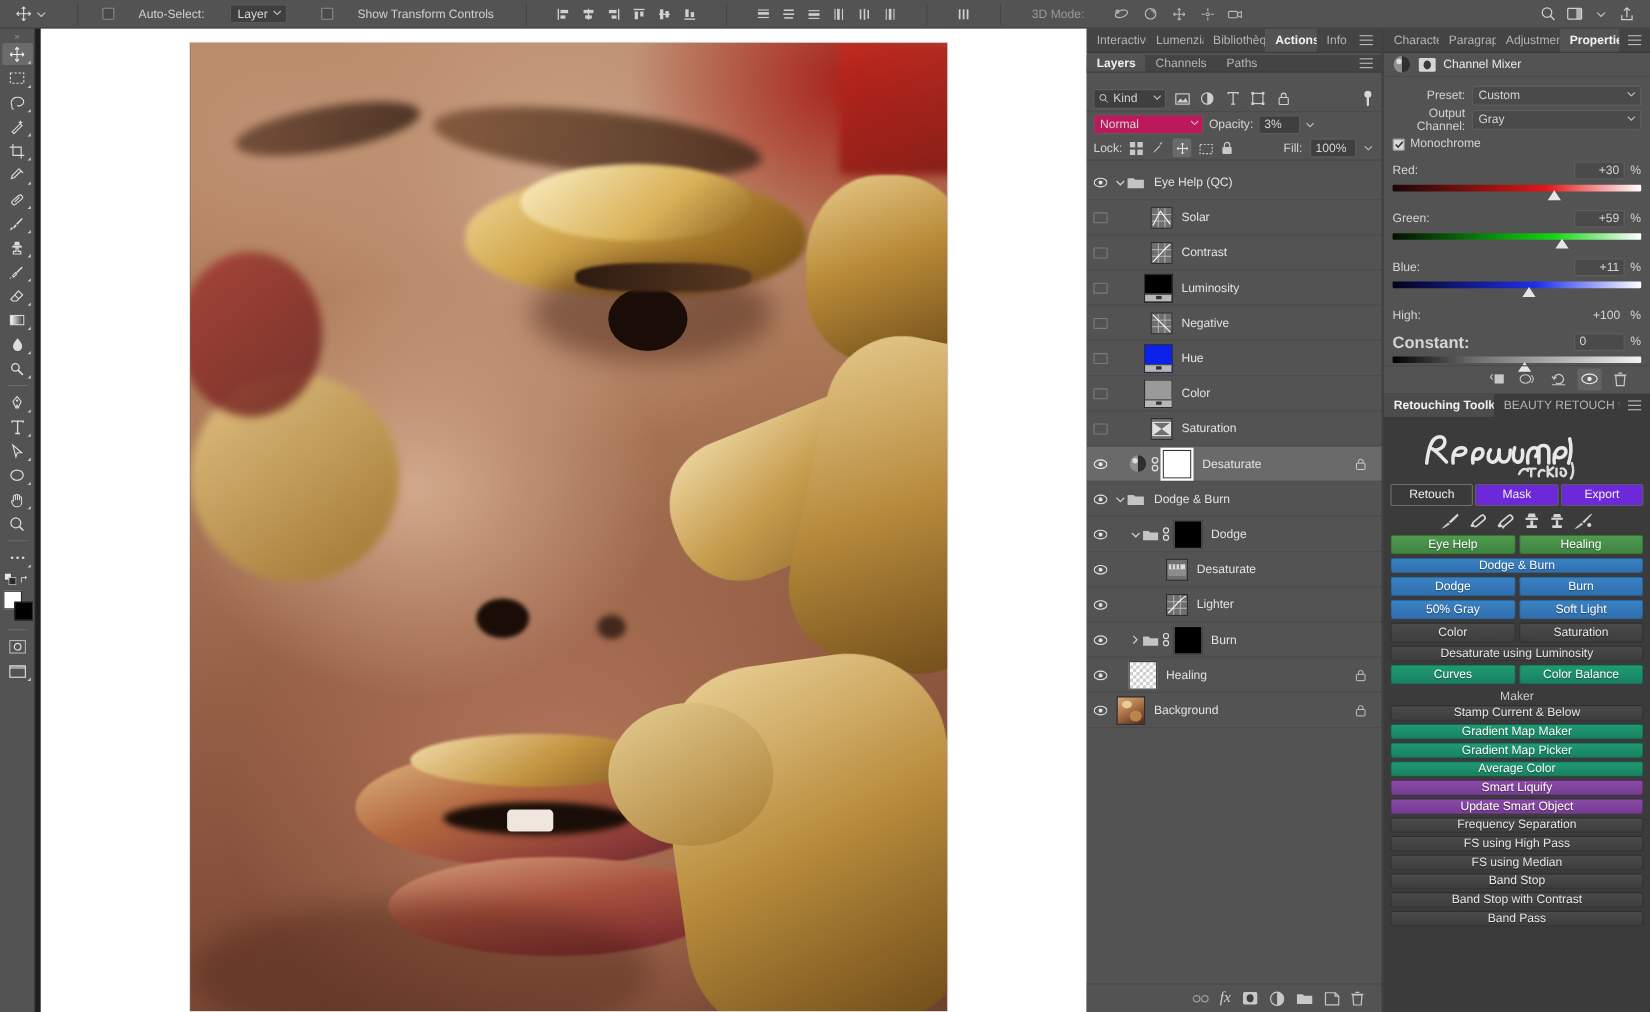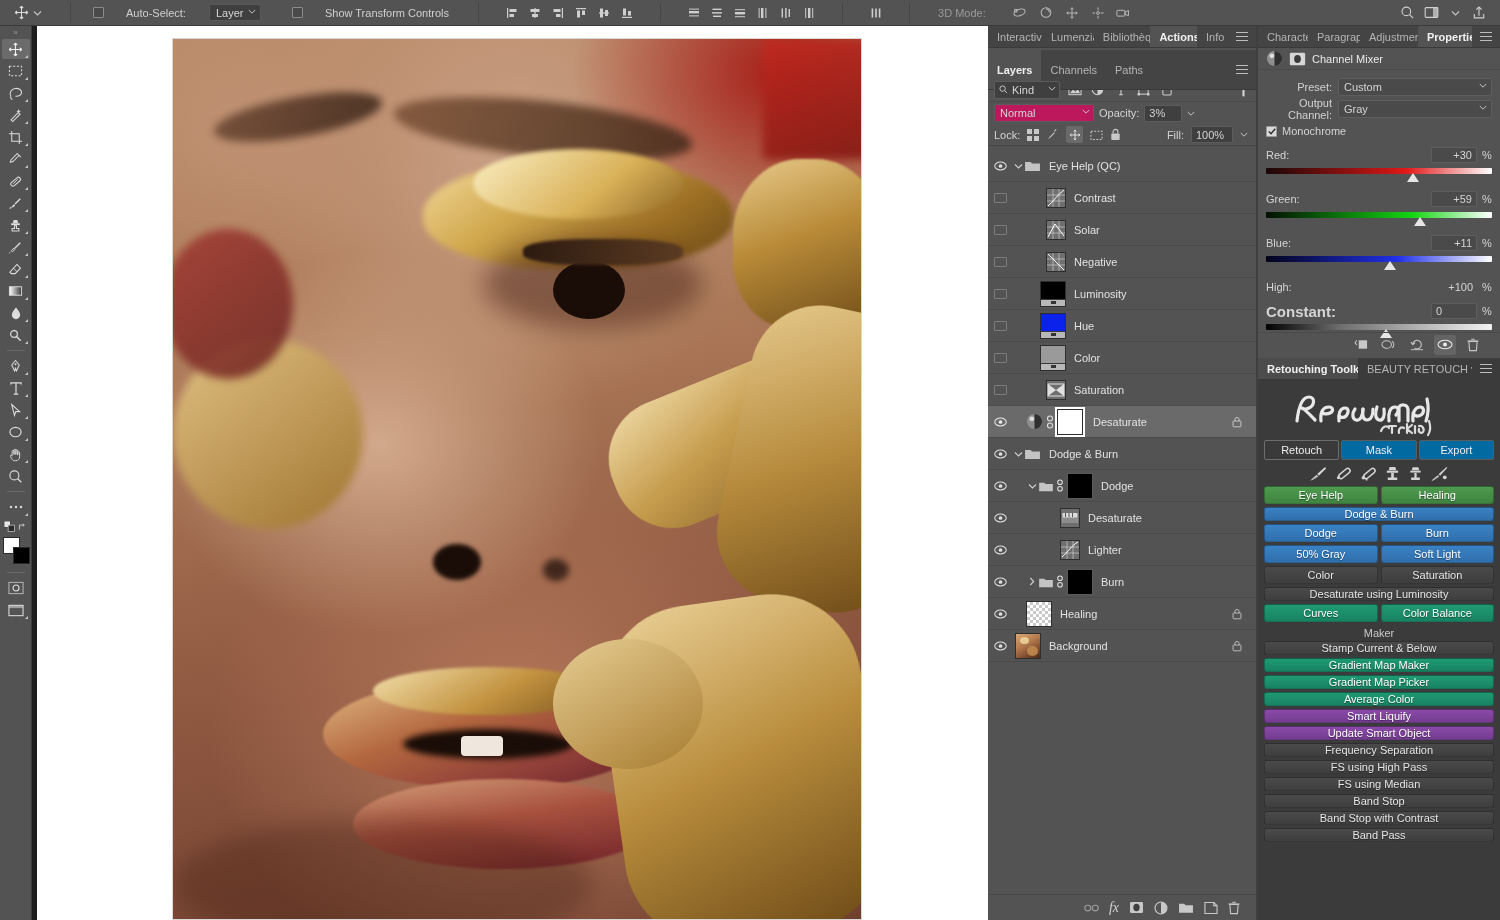--- a/index.html
+++ b/index.html
@@ -195,21 +195,21 @@
     border-top: 1px solid #4a4a4a;
   }
   .propfoot .fbtn { width: 22px; height: 20px; display: flex; align-items: center; justify-content: center; border-radius: 2px; }
   .propfoot .fbtn.on { background: #646464; }
 
   
   .rtpanel { position: absolute; left: 270px; top: 332px; width: 242px; height: 562px; background: #3b3b3b; }
   .rt-logo { height: 60px; display: flex; align-items: center; justify-content: center; padding-top: 4px; }
   .rt-tabs { display: flex; gap: 2px; padding: 0 6px; }
   .rt-tab {
-    flex: 1; height: 20px; background: #0369a1; border: 1px solid #5c5c5c; border-radius: 2px;
+    flex: 1; height: 20px; background: #6d28d9; border: 1px solid #5c5c5c; border-radius: 2px;
     display: flex; align-items: center; justify-content: center; font-size: 11px; color: #eeeeee;
   }
   .rt-tab.active { background: #3a3a3a; border-color: #6e6e6e; }
   .rt-icons { display: flex; justify-content: center; gap: 6px; padding: 5px 0 4px 0; }
   .rt-grid { padding: 0 6px; display: flex; flex-direction: column; gap: 3px; }
   .rt-pair { display: flex; gap: 3px; }
   .btn {
     height: 18px; border-radius: 3px; display: flex; align-items: center; justify-content: center;
     font-size: 11px; color: #ffffff; flex: 1; border: 1px solid rgba(0,0,0,.25);
     text-shadow: 0 1px 1px rgba(0,0,0,.45);
@@ -715,21 +715,21 @@
       <div class="tabmenu">
         <span class="hamburger">
             <i></i>
             <i></i>
             <i></i>
           </span>
       </div>
     </div>
 
     <div class="layerspanel">
-      <div class="tabstrip" style="position:absolute;left:0;top:-10px;width:268px;height:40px;">
+      <div class="tabstrip" style="position:absolute;left:0;top:-10px;width:268px;height:16px;">
         <div class="tab active">
             <span>Layers</span>
           </div>
         <div class="tab">
             <span>Channels</span>
           </div>
         <div class="tab">
             <span>Paths</span>
           </div>
         <div class="tabmenu">
@@ -887,74 +887,74 @@
               </svg>
             </span>
           <span class="lname">Eye Help (QC)</span>
         </div>
 
         <div class="layerrow">
           <span class="eyecell">
               <span style="width:13px;height:10px;border:1px solid #7c7c7c;display:block;border-radius:1px;"></span>
             </span>
           <span style="width:34px;flex:none;"></span>
+          <span class="thumb mini" style="background:#6f6f6f;position:relative;overflow:hidden;">
+              <svg width="18" height="18" viewBox="0 0 18 18">
+                <g stroke="#d8d8d8" stroke-width=".6" fill="none">
+                  <path d="M0 6h18M0 12h18M6 0v18M12 0v18"></path>
+                </g>
+                <path d="M1 16 L8 3 L17 15" stroke="#ffffff" stroke-width="1" fill="none"></path>
+              </svg>
+            </span>
+          <span class="lname">Solar</span>
+        </div>
+
+        <div class="layerrow">
+          <span class="eyecell">
+              <span style="width:13px;height:10px;border:1px solid #7c7c7c;display:block;border-radius:1px;"></span>
+            </span>
+          <span style="width:34px;flex:none;"></span>
           <span class="thumb mini" style="background:#6f6f6f;overflow:hidden;">
               <svg width="18" height="18" viewBox="0 0 18 18">
                 <g stroke="#d8d8d8" stroke-width=".6" fill="none">
                   <path d="M0 6h18M0 12h18M6 0v18M12 0v18"></path>
                 </g>
                 <path d="M1 17 C6 13 11 5 17 1" stroke="#ffffff" stroke-width="1" fill="none"></path>
               </svg>
             </span>
           <span class="lname">Contrast</span>
         </div>
 
         <div class="layerrow">
           <span class="eyecell">
               <span style="width:13px;height:10px;border:1px solid #7c7c7c;display:block;border-radius:1px;"></span>
             </span>
-          <span style="width:34px;flex:none;"></span>
-          <span class="thumb mini" style="background:#6f6f6f;position:relative;overflow:hidden;">
-              <svg width="18" height="18" viewBox="0 0 18 18">
-                <g stroke="#d8d8d8" stroke-width=".6" fill="none">
-                  <path d="M0 6h18M0 12h18M6 0v18M12 0v18"></path>
-                </g>
-                <path d="M1 16 L8 3 L17 15" stroke="#ffffff" stroke-width="1" fill="none"></path>
-              </svg>
-            </span>
-          <span class="lname">Solar</span>
+          <span style="width:28px;flex:none;"></span>
+          <span class="thumb" style="background:#000000;position:relative;">
+            <span style="position:absolute;left:0;bottom:0;width:100%;height:7px;background:#b8b8b8;border-top:1px solid #3a3a3a;display:flex;align-items:center;justify-content:center;">
+              <span style="width:5px;height:3px;background:#333;"></span>
+            </span>
+          </span>
+          <span class="lname">Luminosity</span>
         </div>
 
         <div class="layerrow">
           <span class="eyecell">
               <span style="width:13px;height:10px;border:1px solid #7c7c7c;display:block;border-radius:1px;"></span>
             </span>
           <span style="width:34px;flex:none;"></span>
           <span class="thumb mini" style="background:#6f6f6f;overflow:hidden;">
               <svg width="18" height="18" viewBox="0 0 18 18">
                 <g stroke="#d8d8d8" stroke-width=".6" fill="none">
                   <path d="M0 6h18M0 12h18M6 0v18M12 0v18"></path>
                 </g>
                 <path d="M1 1 L17 17" stroke="#ffffff" stroke-width="1" fill="none"></path>
               </svg>
             </span>
           <span class="lname">Negative</span>
-        </div>
-
-        <div class="layerrow">
-          <span class="eyecell">
-              <span style="width:13px;height:10px;border:1px solid #7c7c7c;display:block;border-radius:1px;"></span>
-            </span>
-          <span style="width:28px;flex:none;"></span>
-          <span class="thumb" style="background:#000000;position:relative;">
-            <span style="position:absolute;left:0;bottom:0;width:100%;height:7px;background:#b8b8b8;border-top:1px solid #3a3a3a;display:flex;align-items:center;justify-content:center;">
-              <span style="width:5px;height:3px;background:#333;"></span>
-            </span>
-          </span>
-          <span class="lname">Luminosity</span>
         </div>
 
         <div class="layerrow">
           <span class="eyecell">
               <span style="width:13px;height:10px;border:1px solid #7c7c7c;display:block;border-radius:1px;"></span>
             </span>
           <span style="width:28px;flex:none;"></span>
           <span class="thumb" style="background:#0a22ea;position:relative;">
             <span style="position:absolute;left:0;bottom:0;width:100%;height:7px;background:#b8b8b8;border-top:1px solid #3a3a3a;display:flex;align-items:center;justify-content:center;">
               <span style="width:5px;height:3px;background:#333;"></span>

